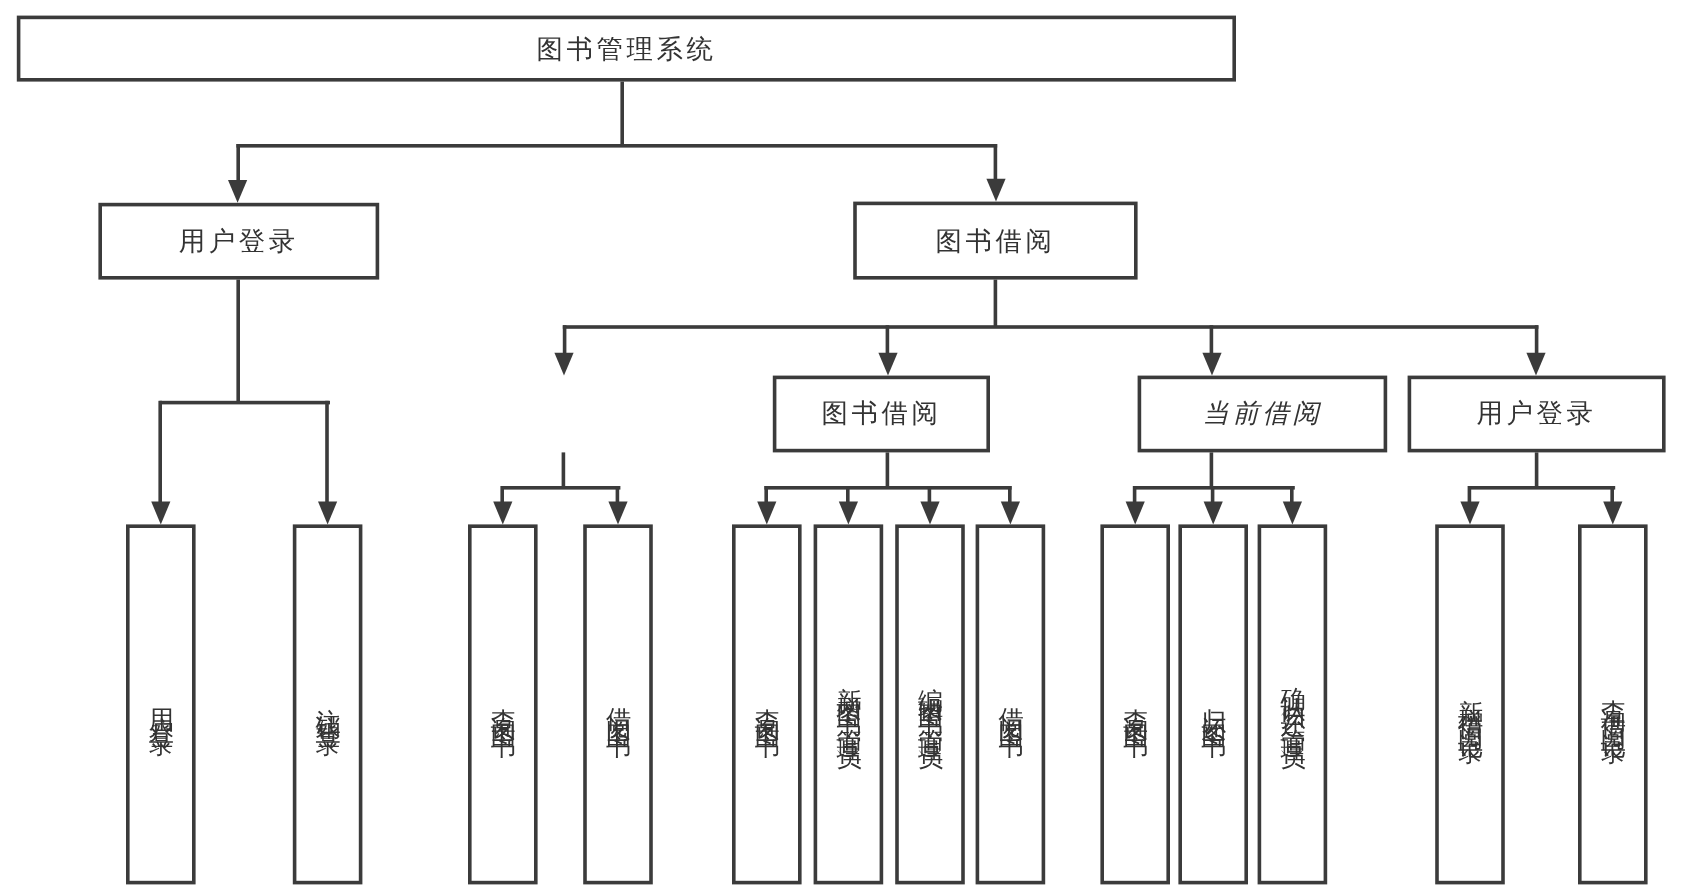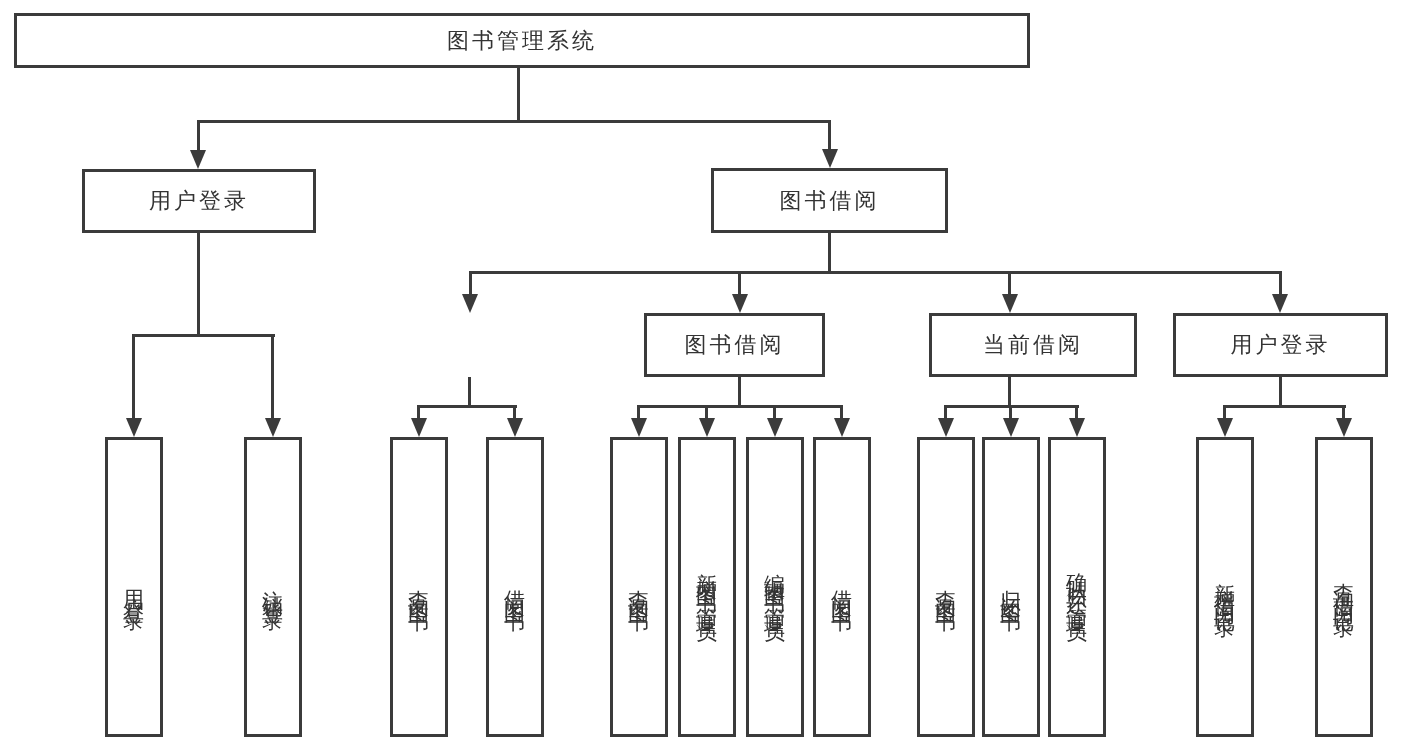--- a/index.html
+++ b/index.html
@@ -64,21 +64,21 @@
 <body>
 
 <div class="canvas">
 
   <div class="box" style="left:14px; top:13px; width:1016px; height:55px;">图书管理系统</div>
 
   <div class="box" style="left:82px; top:169px; width:234px; height:64px;">用户登录</div>
   <div class="box" style="left:711px; top:168px; width:237px; height:65px;">图书借阅</div>
 
   <div class="box" style="left:644px; top:313px; width:181px; height:64px;">图书借阅</div>
-  <div class="box" style="left:929px; top:313px; width:208px; height:64px;">当前借阅</div>
+  <div class="box" style="left:948px; top:313px; width:208px; height:64px;font-style:italic;">当前借阅</div>
   <div class="box" style="left:1173px; top:313px; width:215px; height:64px;">用户登录</div>
 
   <div class="box vbox" style="left:105px; top:437px; width:58px; height:300px;">用户登录</div>
   <div class="box vbox" style="left:244px; top:437px; width:58px; height:300px;">注销登录</div>
 
   <div class="box vbox" style="left:390px; top:437px; width:58px; height:300px;">查询图书</div>
   <div class="box vbox" style="left:486px; top:437px; width:58px; height:300px;">借阅图书</div>
 
   <div class="box vbox" style="left:610px; top:437px; width:58px; height:300px;">查询图书</div>
   <div class="box vbox" style="left:678px; top:437px; width:58px; height:300px;">新增图书（管理员）</div>

